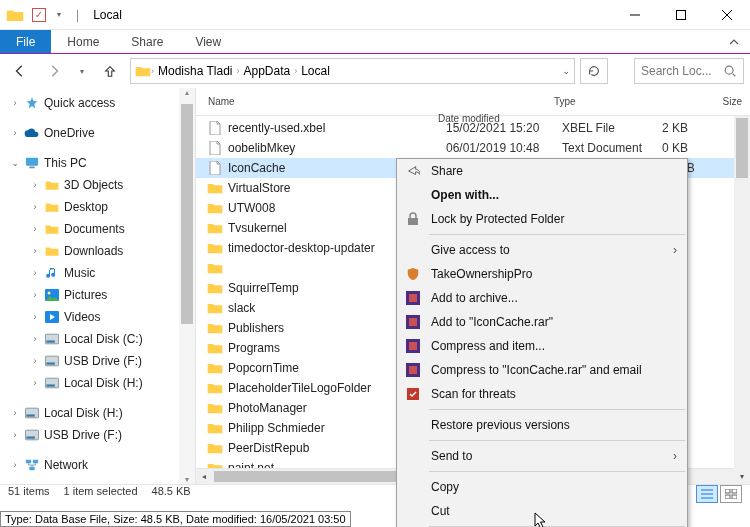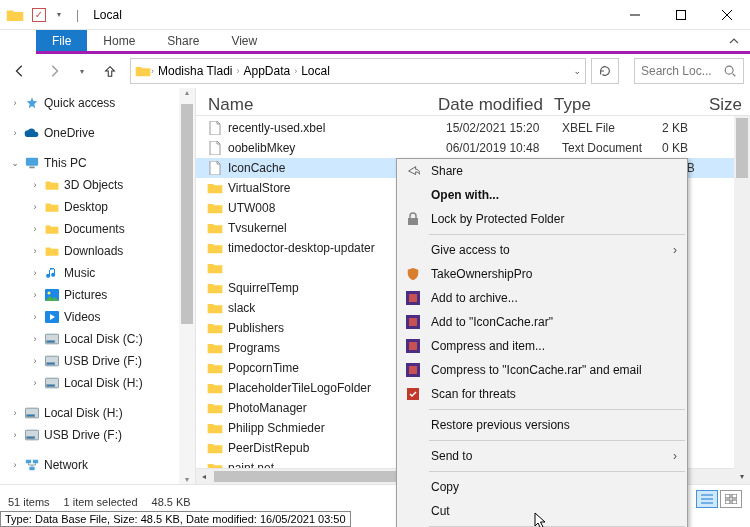--- a/index.html
+++ b/index.html
@@ -8,46 +8,46 @@
 .titlebar .qat { display: flex; align-items: center; padding: 0 4px; gap: 2px; }
 .titlebar .qat-btn { width: 22px; height: 22px; display: flex; align-items: center; justify-content: center; }
 .titlebar .folder-icon { width: 18px; height: 14px; }
 .titlebar .chk { width: 14px; height: 14px; border: 1px solid #c85050; display: flex; align-items: center; justify-content: center; color: #c85050; font-size: 10px; }
 .titlebar .title { margin-left: 8px; font-size: 12px; color: #000; }
 .titlebar .sep { color: #888; margin: 0 6px; font-size: 12px; }
 .titlebar .winctrls { margin-left: auto; display: flex; }
 .titlebar .winbtn { width: 46px; height: 30px; display: flex; align-items: center; justify-content: center; color: #333; font-size: 11px; }
 .titlebar .winbtn svg { width: 10px; height: 10px; }
 
-.ribbon-tabs { height: 24px; display: flex; background: #fff; border-bottom: 3px solid #a21caf; margin-left: 36px; }
+.ribbon-tabs { height: 24px; display: flex; background: #fff; border-bottom: 1px solid #a21caf; }
 .rtab { padding: 4px 16px; font-size: 12px; color: #444; display:flex; align-items:center; }
 .rtab.file { background: #1979ca; color: #fff; }
 
 .nav-row { height: 34px; display: flex; align-items: center; padding: 4px 6px; gap: 6px; }
 .nav-btn { width: 28px; height: 28px; display: flex; align-items: center; justify-content: center; color: #555; border-radius:2px; }
 .nav-btn svg { width: 14px; height: 14px; }
 .breadcrumbs { flex: 1; height: 26px; border: 1px solid #ccc; display: flex; align-items: center; padding: 0 4px; font-size: 12px; }
 .breadcrumbs .bc-part { padding: 0 4px; }
 .breadcrumbs .bc-sep { color: #888; font-size: 9px; }
 .breadcrumbs .bc-tail { margin-left: auto; display:flex; align-items:center; gap:4px; color:#555; }
 .refresh-btn { width: 28px; height: 26px; border:1px solid #ccc; display:flex; align-items:center; justify-content:center; margin-left:-1px; }
-.searchbox { width: 110px; height: 26px; border: 1px solid #ccc; display: flex; align-items: center; padding: 0 6px; font-size: 12px; color: #777; margin-left:9px; }
+.searchbox { width: 110px; height: 26px; border: 1px solid #ccc; display: flex; align-items: center; padding: 0 6px; font-size: 12px; color: #777; margin-left:20px; }
 .searchbox .sicon { width: 14px; height: 14px; margin-left: auto; }
 
 .body-area { display: flex; height: 396px; }
 .sidebar { width: 196px; border-right: 1px solid #e5e5e5; overflow: hidden; padding-top: 4px; background:#fff; position:relative; }
 .side-item { display: flex; align-items: center; height: 22px; font-size: 12px; color: #222; padding-left: 10px; gap: 4px; position:relative; }
 .side-item .caret { width: 10px; font-size: 9px; color: #666; display:inline-block; text-align:center; }
 .side-item .sicon { width: 16px; height: 16px; display:flex; align-items:center; justify-content:center; }
 .side-item.lvl2 { padding-left: 30px; }
 .side-group-gap { height: 8px; }
 .side-item.qa { font-weight: 400; }
 
 .content { flex: 1; display: flex; flex-direction: column; position: relative; }
-.col-header { height: 28px; display: flex; align-items: flex-end; border-bottom: 1px solid #e5e5e5; font-size: 17px; color: #444; padding-left: 6px; }
+.col-header { height: 28px; display: flex; align-items: center; border-bottom: 1px solid #e5e5e5; font-size: 10px; color: #444; padding-left: 6px; }
 .col-name { width: 236px; padding-left: 6px; }
 .col-date { width: 116px; margin-top: 33px; }
 .col-type { width: 100px; }
 .col-size { flex:1; text-align: right; padding-right: 8px; }
 .scroll-area { position:absolute; right:0; top:28px; bottom:0; width:16px; background:#f0f0f0; }
 .scroll-thumb { position:absolute; left:2px; right:2px; top:2px; height:60px; background:#c2c2c2; }
 .scroll-up, .scroll-down { height:16px; display:flex; align-items:center; justify-content:center; font-size:8px; color:#555; background:#f0f0f0; }
 .scroll-down { position:absolute; bottom:0; left:0; right:0; }
 
 .file-list { flex: 1; overflow: hidden; padding-top: 2px; }
@@ -56,21 +56,21 @@
 .file-row .ficon { width: 18px; height: 16px; display:flex; align-items:center; justify-content:center; }
 .file-row .fname { width: 222px; padding-left: 4px; white-space:nowrap; overflow:hidden; }
 .file-row .fdate { width: 116px; color: #333; }
 .file-row .ftype { width: 100px; color: #333; }
 .file-row .fsize { flex:1; padding-right: 28px; color: #333; }
 
 .hscroll { height: 16px; border-top: 1px solid #e5e5e5; background:#f0f0f0; display:flex; align-items:center; position:relative; }
 .hscroll .harrow { width:16px; text-align:center; font-size:8px; color:#555; }
 .hscroll .hthumb { position:absolute; left:18px; width:300px; top:2px; bottom:2px; background:#c2c2c2; }
 
-.statusbar { height: 24px; border-top: 1px solid #e5e5e5; display: flex; align-items: flex-end; font-size: 11px; color: #333; padding: 0 8px; gap: 14px; background:#fff; }
+.statusbar { height: 24px; border-top: 1px solid #e5e5e5; display: flex; align-items: flex-start; font-size: 11px; color: #333; padding: 0 8px; gap: 14px; background:#fff; }
 .statusbar .viewbtns { margin-left: auto; display: flex; gap: 2px; }
 .statusbar .vbtn { width: 22px; height: 18px; border: 1px solid #999; display:flex; align-items:center; justify-content:center; font-size:10px; }
 .statusbar .vbtn.active { background: #cde8ff; border-color:#4a90d9; }
 
 .tooltip { position: absolute; bottom: 0; left: 0; background: #fff; border: 1px solid #888; font-size: 11px; padding: 1px 4px; z-index: 50; }
 
 .ctxmenu { position: absolute; left: 396px; top: 158px; width: 292px; background: #f2f2f2; border: 1px solid #a0a0a0; box-shadow: 2px 2px 4px rgba(0,0,0,0.25); font-size: 12px; z-index: 40; }
 .ctxmenu .mitem { height: 24px; display: flex; align-items: center; padding-left: 34px; position: relative; color: #111; }
 .ctxmenu .mitem .micon { position: absolute; left: 6px; width: 20px; height: 20px; display:flex; align-items:center; justify-content:center; }
 .ctxmenu .mitem.bold { font-weight: 700; }

